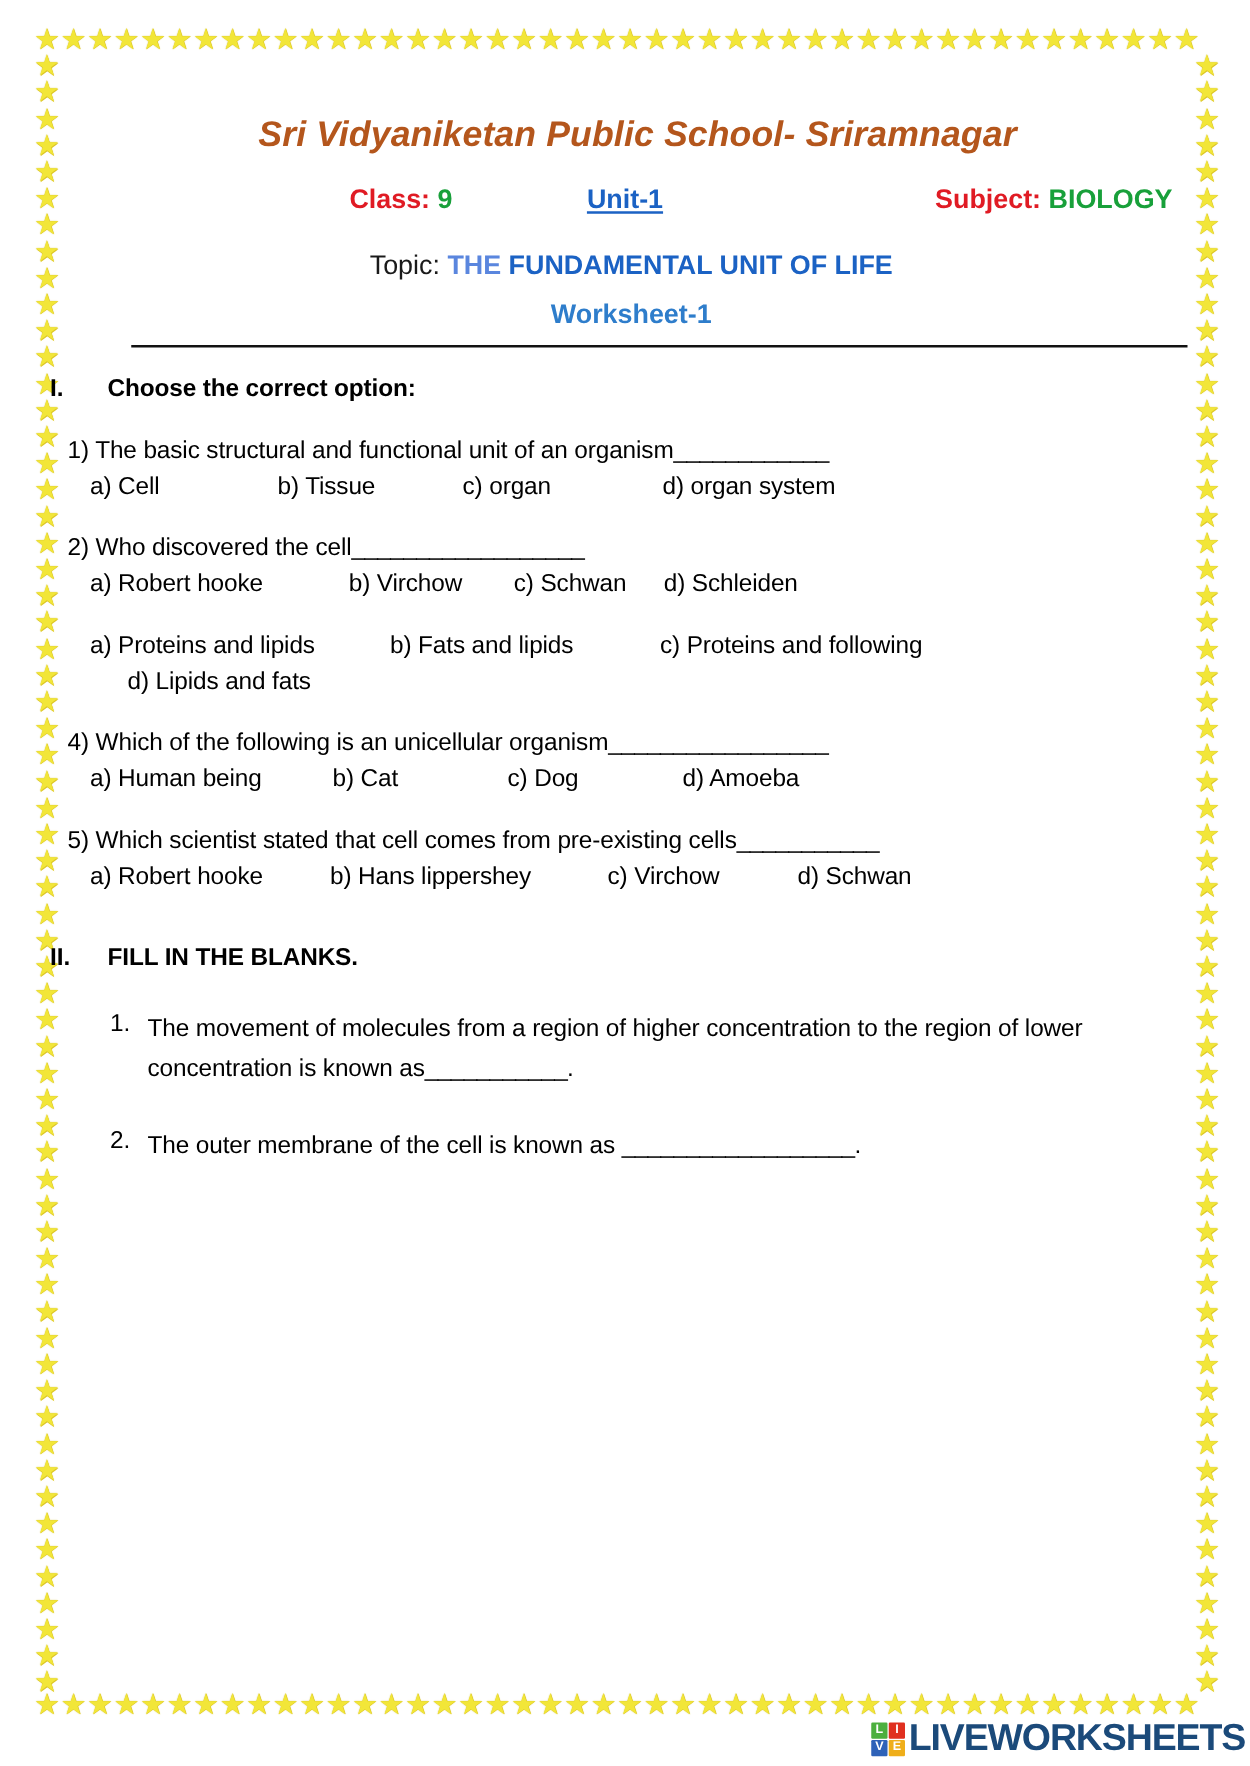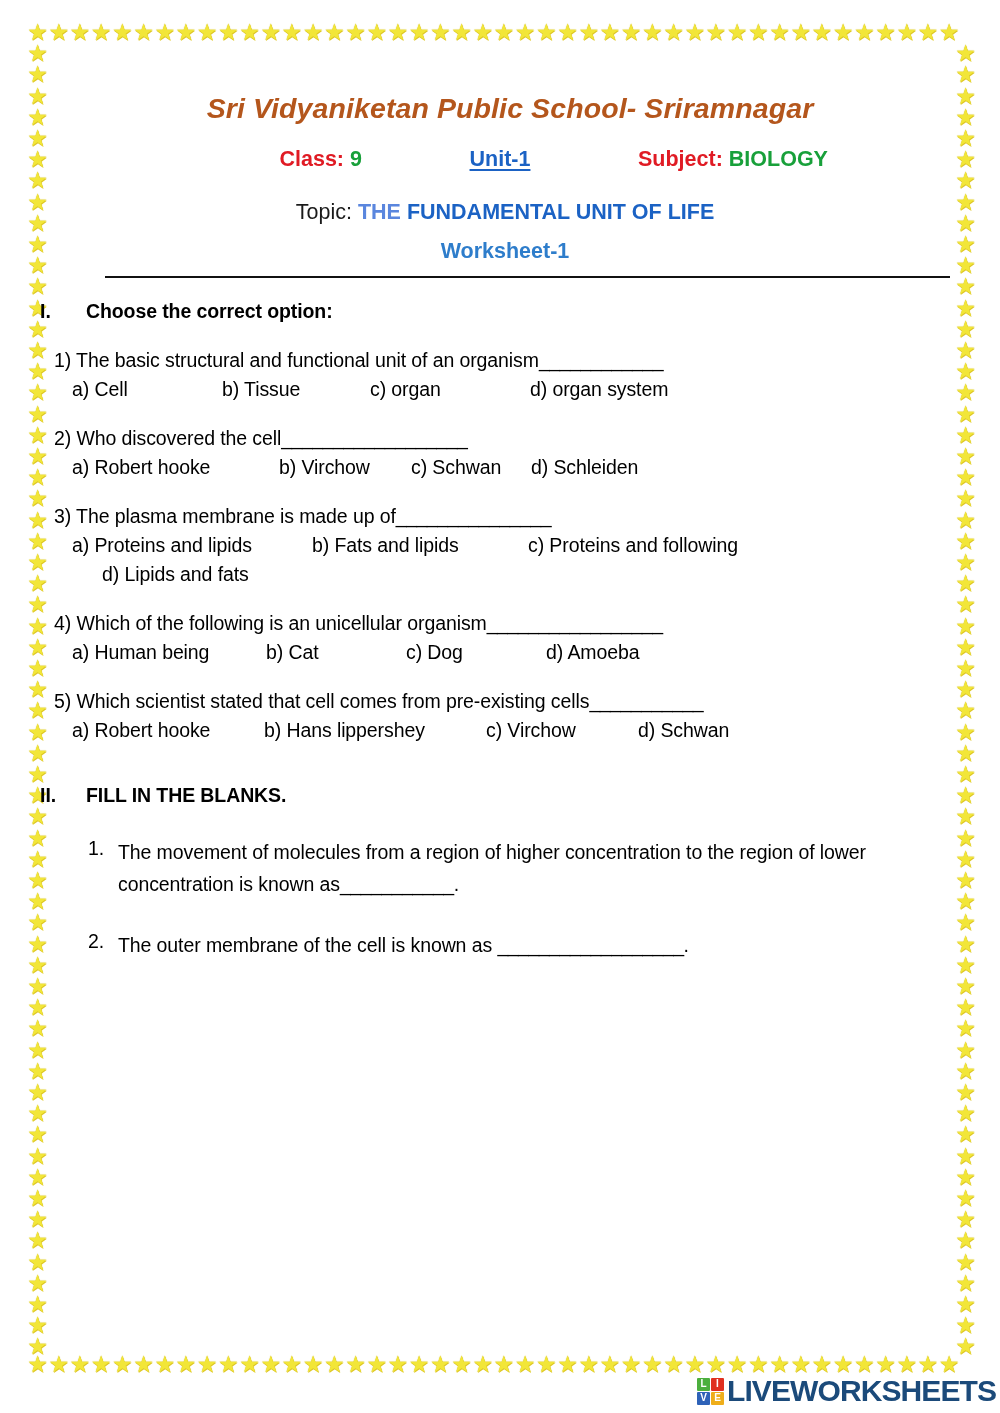--- a/index.html
+++ b/index.html
@@ -53,21 +53,21 @@
   .meta-row {
     display: flex;
     align-items: baseline;
     margin-top: 22px;
     padding: 0 22px 0 22px;
     font-size: 21.5px;
     font-weight: bold;
   }
   .meta-left { flex: 0 0 auto; width: 300px; text-align: right; }
   .meta-center { flex: 1 1 auto; text-align: center; }
-  .meta-right { flex: 0 0 auto; width: 300px; }
+  .meta-right { flex: 0 0 auto; width: 300px; text-align: right; }
 
   .c-red   { color: #E01B24; }
   .c-green { color: #18A03A; }
   .c-blue  { color: #1B62C4; }
   .c-blue-light { color: #5A86DE; font-weight: bold; }
   .c-black { color: #000000; }
 
   .underline-txt { text-decoration: underline; text-underline-offset: 3px; }
 
   .topic-line {
@@ -423,21 +423,20 @@
   <div id="questions">
       <div class="q-block">
         <div class="q-text"><span>1) </span><span>The basic structural and functional unit of an organism</span><span class="blank">____________</span></div>
         <div class="opt-row"><span class="opt" style="width: 150px;">a) Cell</span><span class="opt" style="width: 148px;">b) Tissue</span><span class="opt" style="width: 160px;">c) organ</span><span class="opt">d) organ system</span></div>
       </div>
       <div class="q-block">
         <div class="q-text"><span>2) </span><span>Who discovered the cell</span><span class="blank">__________________</span></div>
         <div class="opt-row"><span class="opt" style="width: 207px;">a)  Robert hooke</span><span class="opt" style="width: 132px;">b) Virchow</span><span class="opt" style="width: 120px;">c) Schwan</span><span class="opt">d) Schleiden</span></div>
       </div>
       <div class="q-block">
-        <div class="q-text"><span>3) </span><span>The plasma membrane is made up of</span><span class="blank">_______________</span></div>
         <div class="opt-row"><span class="opt" style="width: 240px;">a) Proteins and lipids</span><span class="opt" style="width: 216px;">b) Fats and lipids</span><span class="opt">c) Proteins and following</span></div>
         <div class="opt-row2"><span class="opt">d) Lipids and fats</span></div>
       </div>
       <div class="q-block">
         <div class="q-text"><span>4) </span><span>Which of the following is an unicellular organism</span><span class="blank">_________________</span></div>
         <div class="opt-row"><span class="opt" style="width: 194px;">a) Human being</span><span class="opt" style="width: 140px;">b) Cat</span><span class="opt" style="width: 140px;">c) Dog</span><span class="opt">d) Amoeba</span></div>
       </div>
       <div class="q-block">
         <div class="q-text"><span>5) </span><span>Which scientist stated that cell comes from pre-existing cells</span><span class="blank">___________</span></div>
         <div class="opt-row"><span class="opt" style="width: 192px;">a) Robert hooke</span><span class="opt" style="width: 222px;">b) Hans lippershey</span><span class="opt" style="width: 152px;">c) Virchow</span><span class="opt">d) Schwan</span></div>

